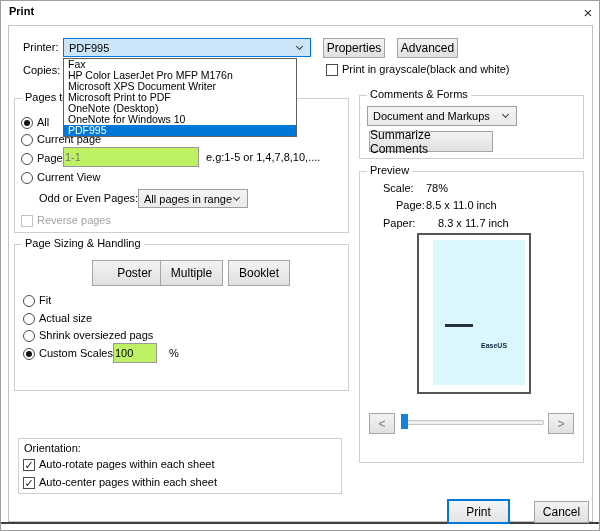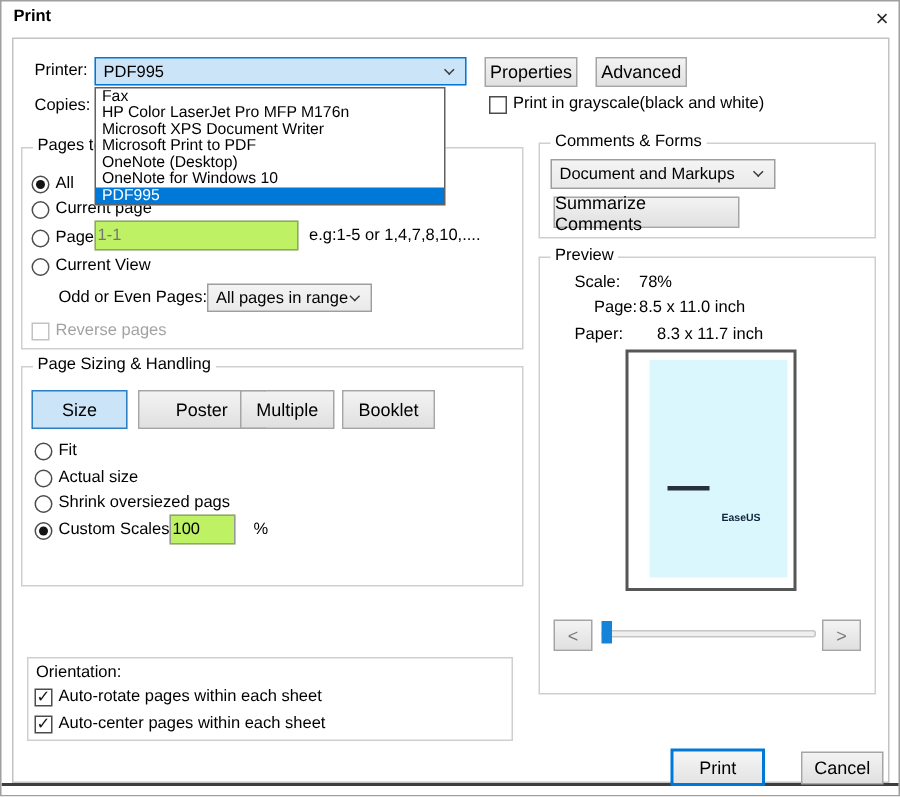--- a/index.html
+++ b/index.html
@@ -96,21 +96,20 @@
     <div class="li">Microsoft XPS Document Writer</div>
     <div class="li">Microsoft Print to PDF</div>
     <div class="li">OneNote (Desktop)</div>
     <div class="li">OneNote for Windows 10</div>
     <div class="li sel">PDF995</div>
   </div>
 
   <div class="groupbox" style="left:13px;top:243px;width:335px;height:147px;">
     <div class="grouptitle">Page Sizing &amp; Handling</div>
   </div>
-  <div class="btn selected" style="left:20px;top:259px;width:64px;height:26px;">Size</div>
   <div class="btn" style="left:91px;top:259px;width:85px;height:26px;">Poster</div>
   <div class="btn" style="left:159px;top:259px;width:63px;height:26px;">Multiple</div>
   <div class="btn" style="left:227px;top:259px;width:62px;height:26px;">Booklet</div>
   <div class="radio" style="left:22px;top:294px;"></div>
   <div class="lbl" style="left:38px;top:293px;">Fit</div>
   <div class="radio" style="left:22px;top:312px;"></div>
   <div class="lbl" style="left:38px;top:311px;">Actual size</div>
   <div class="radio" style="left:22px;top:329px;"></div>
   <div class="lbl" style="left:38px;top:328px;">Shrink oversiezed pags</div>
   <div class="radio sel" style="left:22px;top:347px;"></div>

